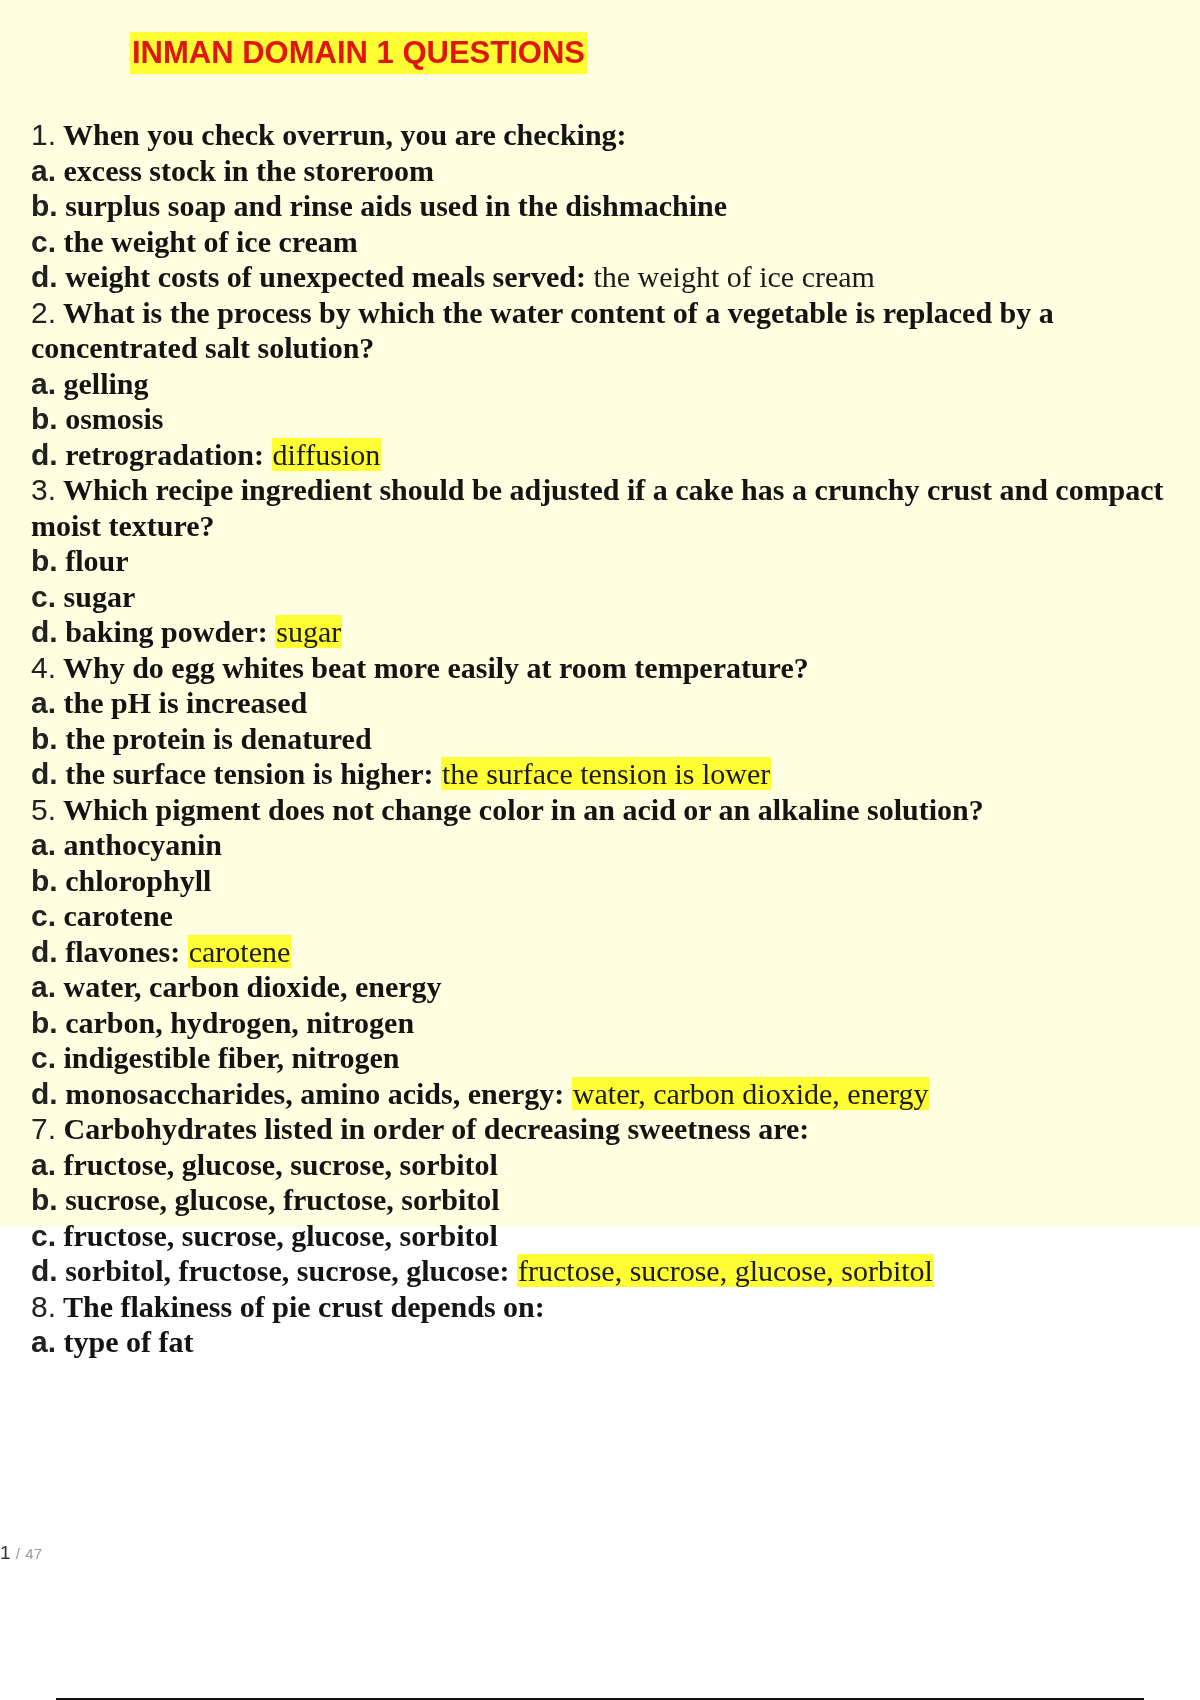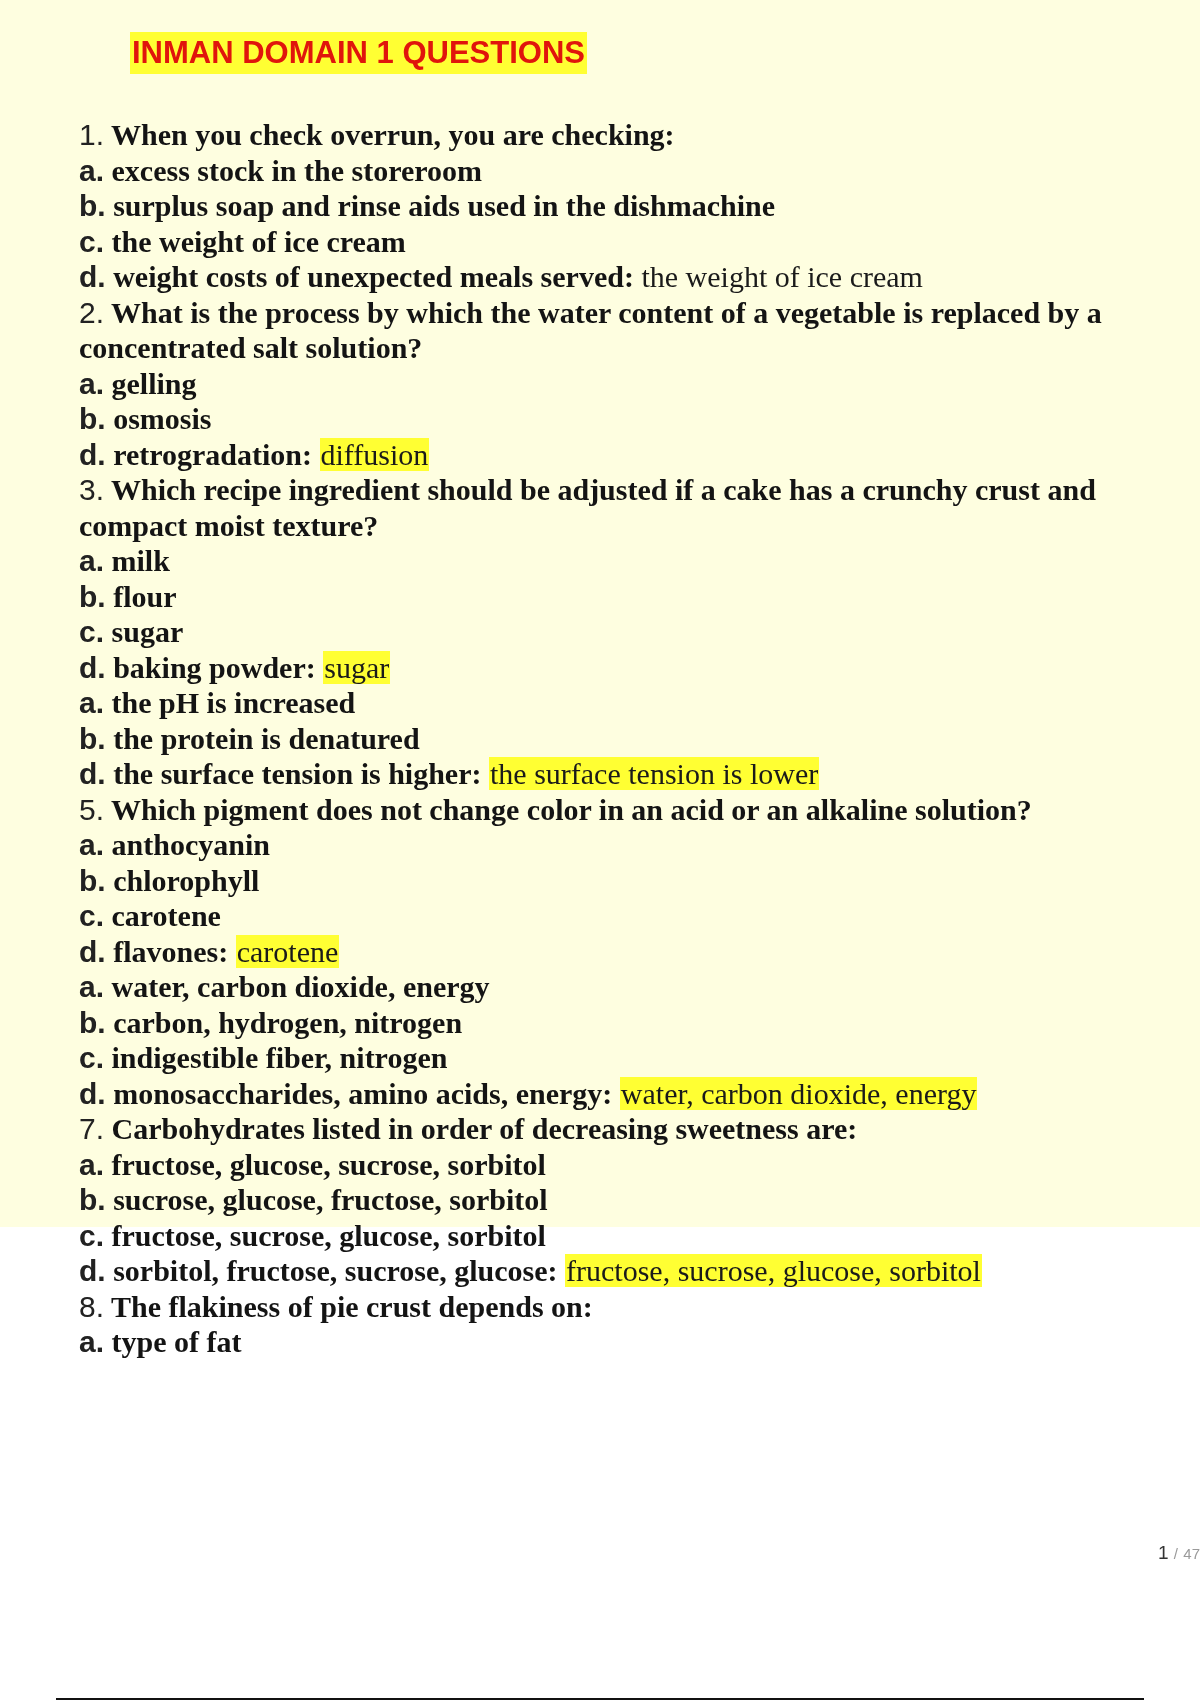--- a/index.html
+++ b/index.html
@@ -36,21 +36,20 @@
       left: 31px;
       top: 117px;
       width: 1140px;
     }
     .line {
       font-size: 30px;
       font-weight: bold;
       color: #141414;
       line-height: 35.5px;
       white-space: nowrap;
-      margin-left: 48px;
     }
     .line.wrap { white-space: normal; }
     .num {
       font-family: "Liberation Sans", sans-serif;
       font-weight: normal;
       font-size: 30px;
       color: #222;
     }
     .letter {
       font-family: "Liberation Sans", sans-serif;
@@ -59,21 +58,21 @@
     }
     .answer {
       font-weight: normal;
       color: #1a1a1a;
     }
     .answer.hl { background: #ffff33; padding: 0 1px; }
     .pager {
       position: absolute;
       left: 0; right: 0;
       top: 1542px;
-      text-align: right;
+      text-align: left;
       font-family: "Liberation Sans", sans-serif;
       font-size: 19px;
       color: #333;
     }
     .pager .sep { color: #9a9a9a; font-size: 15px; }
     .bottom-rule {
       position: absolute;
       left: 56px;
       width: 1088px;
       top: 1698px;
@@ -94,25 +93,25 @@
     <div class="line"><span class="letter">b.</span> <span>surplus soap and rinse aids used in the dishmachine</span></div>
     <div class="line"><span class="letter">c.</span> <span>the weight of ice cream</span></div>
     <div class="line"><span class="letter">d.</span> <span>weight costs of unexpected meals served:</span> <span class="answer">the weight of ice cream</span></div>
 
     <div class="line wrap"><span class="num">2.</span> <span>What is the process by which the water content of a vegetable is replaced by a concentrated salt solution?</span></div>
     <div class="line"><span class="letter">a.</span> <span>gelling</span></div>
     <div class="line"><span class="letter">b.</span> <span>osmosis</span></div>
     <div class="line"><span class="letter">d.</span> <span>retrogradation:</span> <span class="answer hl">diffusion</span></div>
 
     <div class="line wrap"><span class="num">3.</span> <span>Which recipe ingredient should be adjusted if a cake has a crunchy crust and compact moist texture?</span></div>
-    <div class="line"><span class="letter">a.</span> <span>milk</span></div>
     <div class="line"><span class="letter">b.</span> <span>flour</span></div>
     <div class="line"><span class="letter">c.</span> <span>sugar</span></div>
     <div class="line"><span class="letter">d.</span> <span>baking powder:</span> <span class="answer hl">sugar</span></div>
 
+    <div class="line"><span class="num">4.</span> <span>Why do egg whites beat more easily at room temperature?</span></div>
     <div class="line"><span class="letter">a.</span> <span>the pH is increased</span></div>
     <div class="line"><span class="letter">b.</span> <span>the protein is denatured</span></div>
     <div class="line"><span class="letter">d.</span> <span>the surface tension is higher:</span> <span class="answer hl">the surface tension is lower</span></div>
 
     <div class="line"><span class="num">5.</span> <span>Which pigment does not change color in an acid or an alkaline solution?</span></div>
     <div class="line"><span class="letter">a.</span> <span>anthocyanin</span></div>
     <div class="line"><span class="letter">b.</span> <span>chlorophyll</span></div>
     <div class="line"><span class="letter">c.</span> <span>carotene</span></div>
     <div class="line"><span class="letter">d.</span> <span>flavones:</span> <span class="answer hl">carotene</span></div>
 

